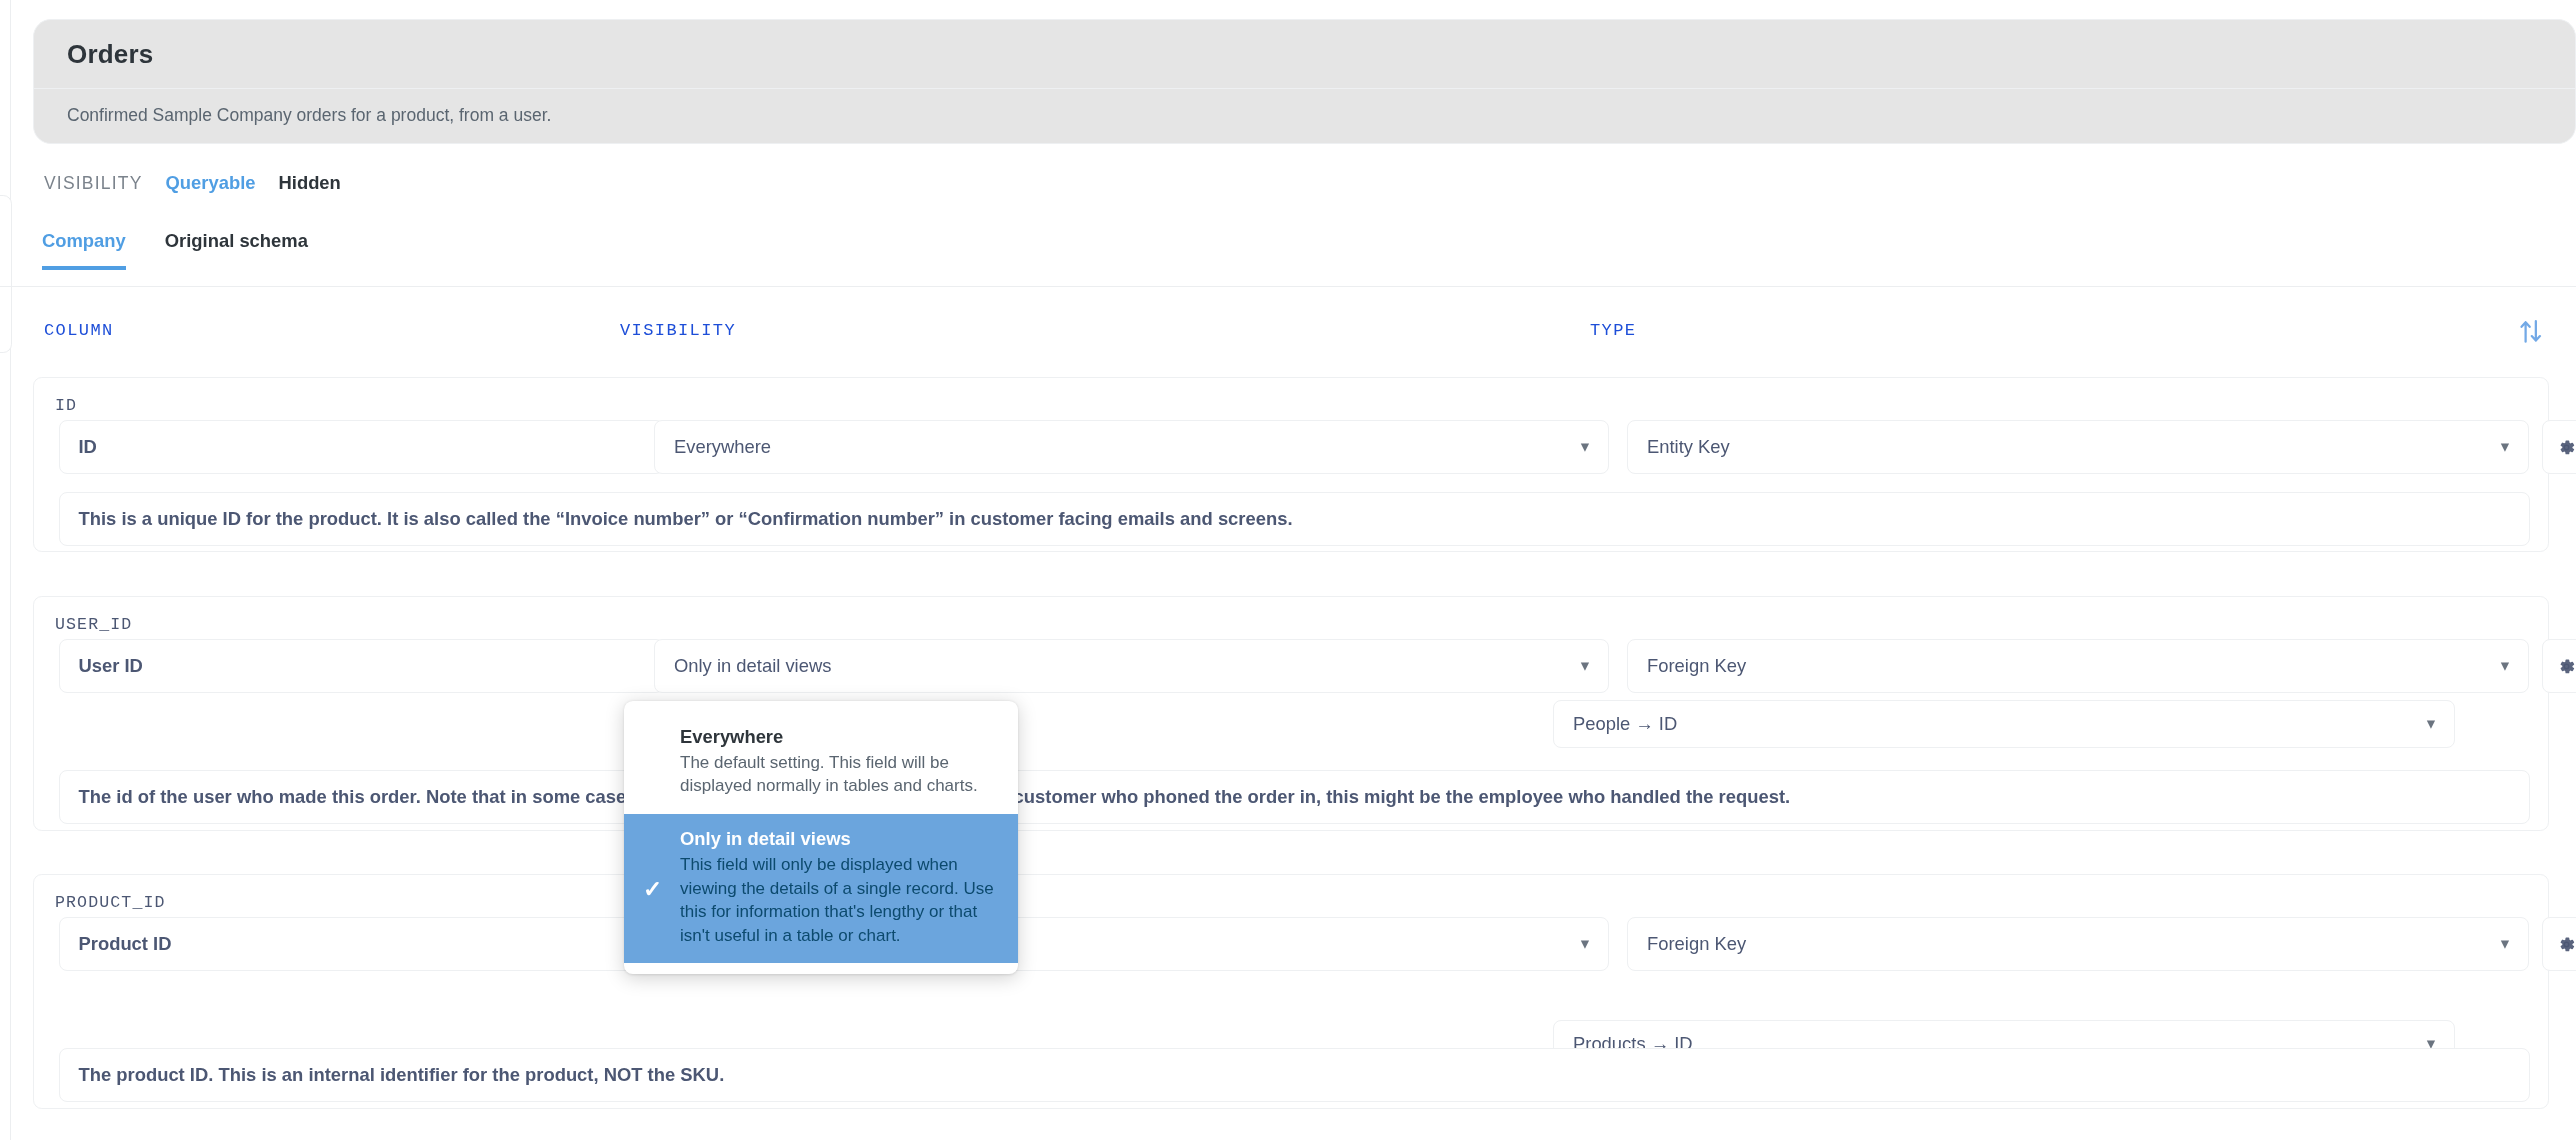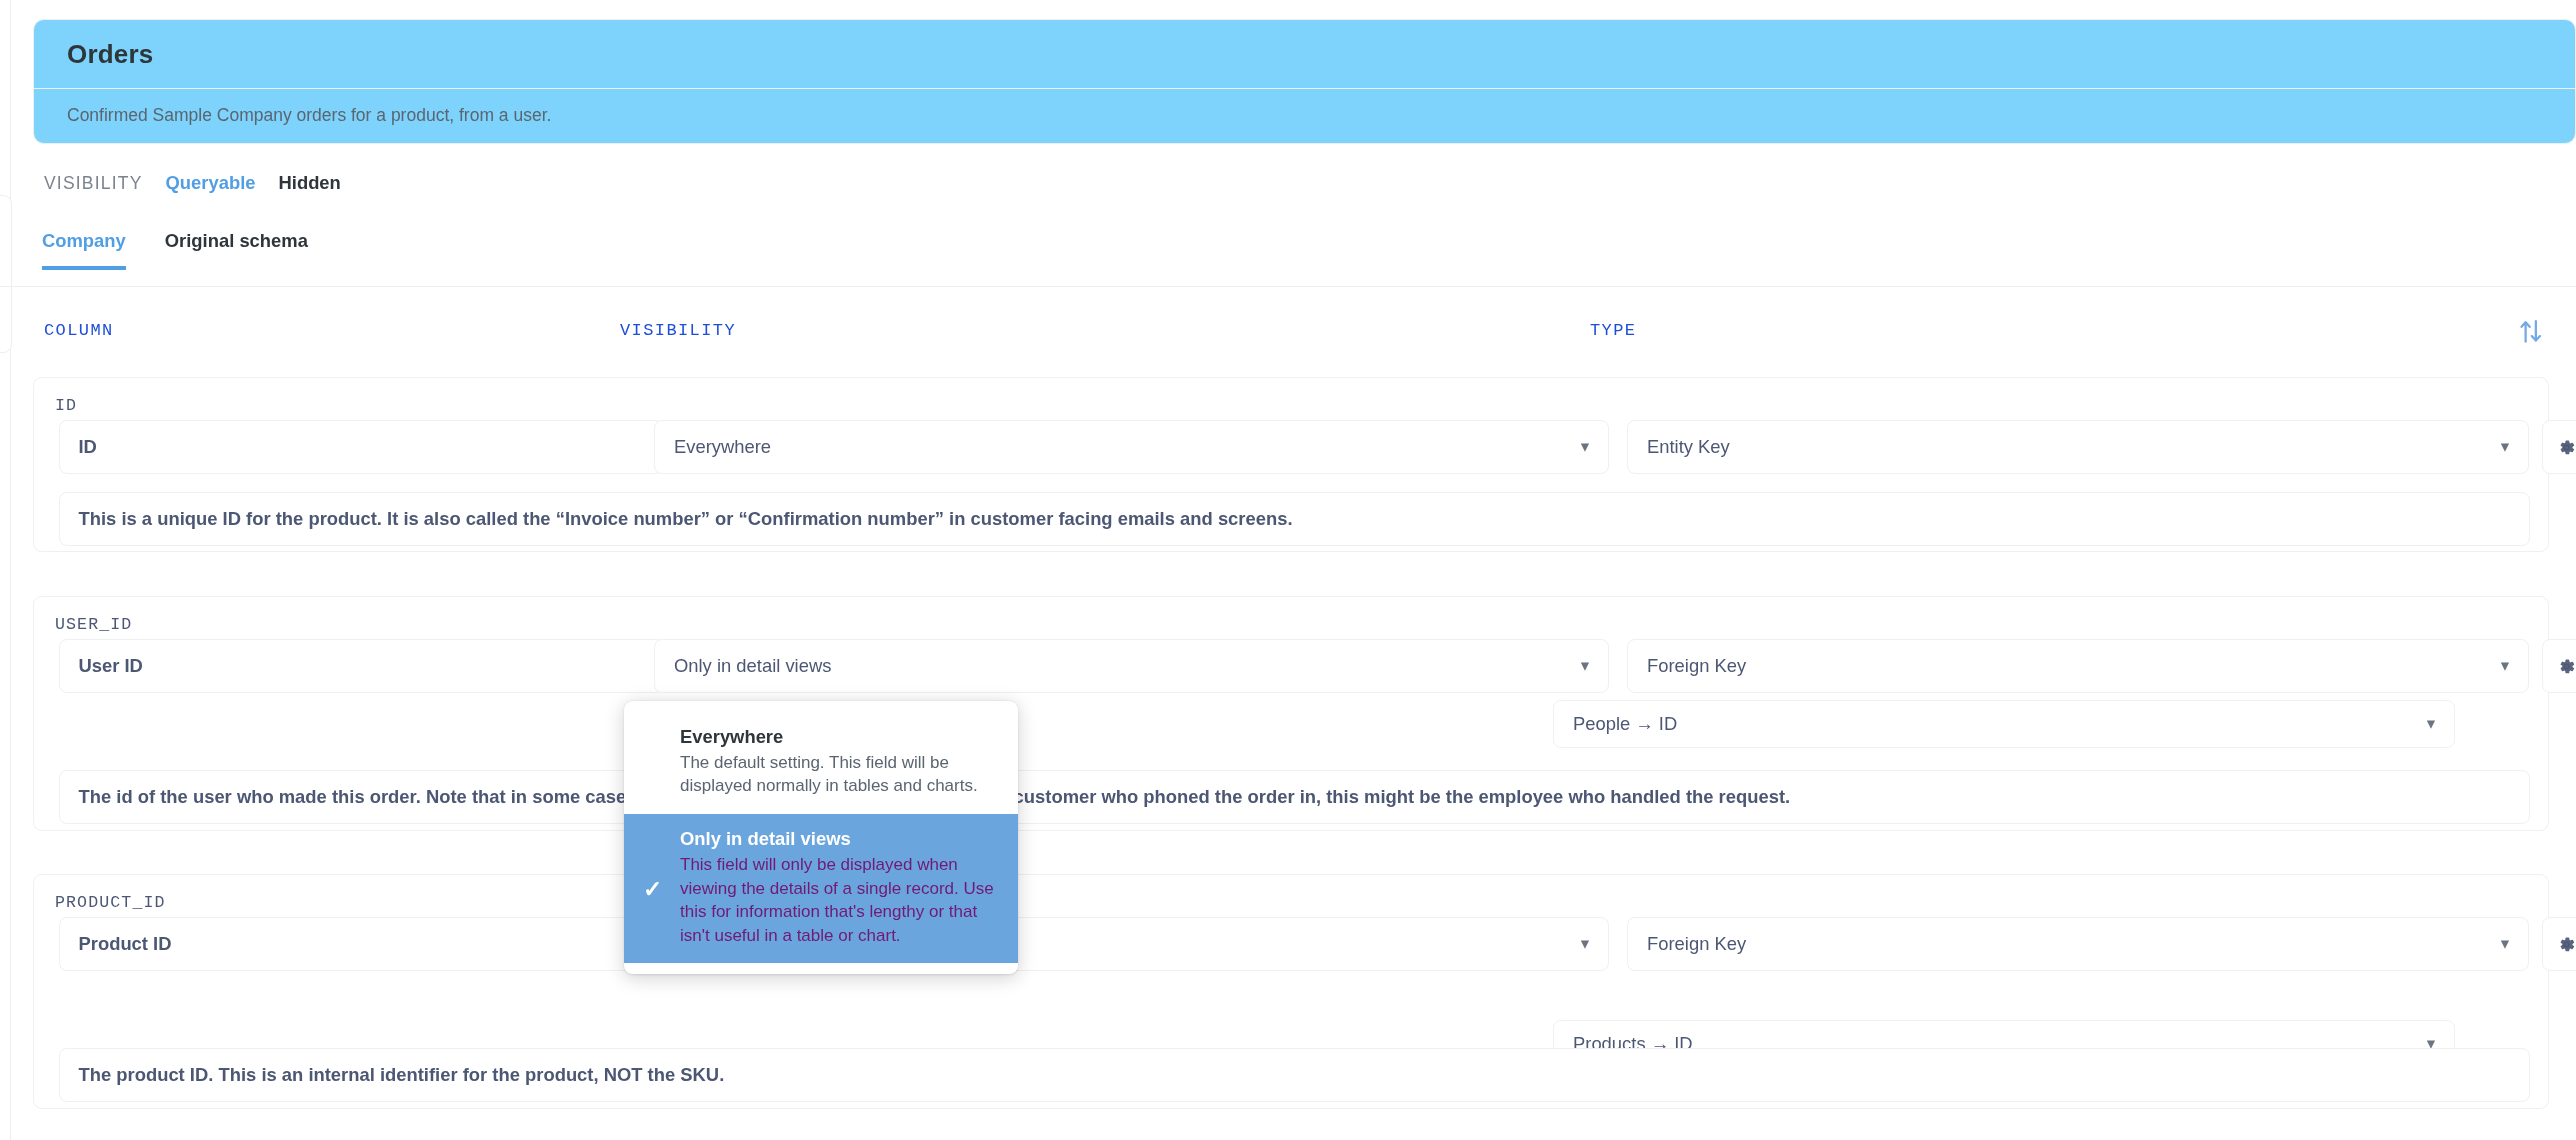--- a/index.html
+++ b/index.html
@@ -18,21 +18,21 @@
     background:#fff; border-right:0.9px solid #eceef0;
   }
   .rail-tab {
     position:absolute; left:-16px; top:195px; width:28px; height:158px;
     background:#fff; border:0.9px solid #eceef0; border-radius:8.8px;
   }
 
   
   .header-card {
     position:absolute; left:33px; top:19px; width:2543px;
-    background:#7dd3fc; border:0.9px solid #eef0f2; border-radius:11px;
+    background:#e5e5e5; border:0.9px solid #eef0f2; border-radius:18px;
     overflow:hidden;
   }
   .header-title-row { padding:19px 33px 17.5px 33px; }
   .header-title {
     font-size:26px; font-weight:700; color:#2e353b; letter-spacing:0.2px;
   }
   .header-desc-row {
     border-top:0.9px solid #eef0f2; padding:16px 33px 17.5px 33px;
   }
   .header-desc { font-size:17.5px; color:#5a6570; }
@@ -121,21 +121,21 @@
     position:absolute; left:624px; top:701px; width:394px;
     background:#fff; border-radius:8.8px;
     box-shadow:0 3.5px 19px rgba(0,0,0,.18), 0 0.9px 2.6px rgba(0,0,0,.10);
     padding:10.5px 0 10.5px 0; z-index:40; overflow:hidden;
   }
   .popup-item { position:relative; padding:14px 23px 16px 56px; cursor:pointer; }
   .popup-item.sel { background:#6ba5dd; }
   .popup-title { font-size:18.4px; font-weight:700; color:#2e353b; margin-bottom:3.5px; }
   .popup-item.sel .popup-title { color:#fff; }
   .popup-desc { font-size:17px; line-height:1.38; color:#5a6570; }
-  .popup-item.sel .popup-desc { color:#701a75; }
+  .popup-item.sel .popup-desc { color:#0c4a6e; }
   .popup-check {
     position:absolute; left:19px; top:50%; transform:translateY(-50%);
     color:#fff; font-size:23px; font-weight:700; line-height:1;
   }
 </style>
 </head>
 <body>
 
 <div class="app">
 

